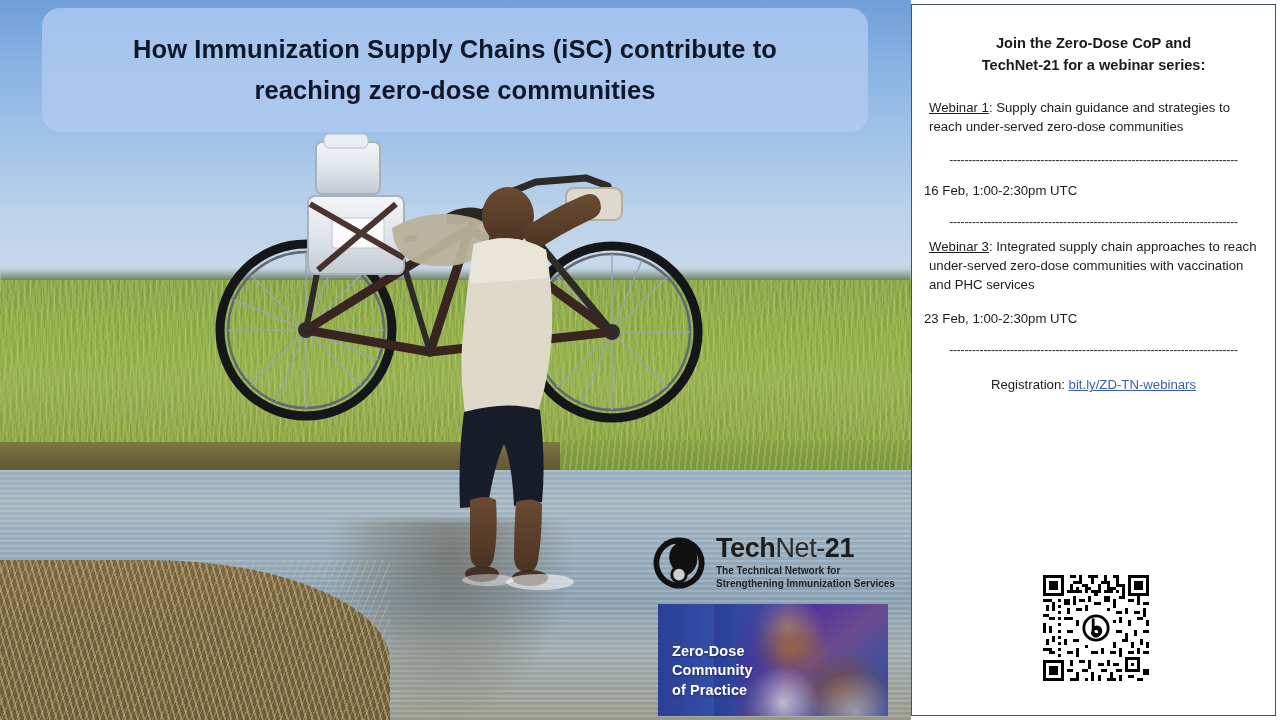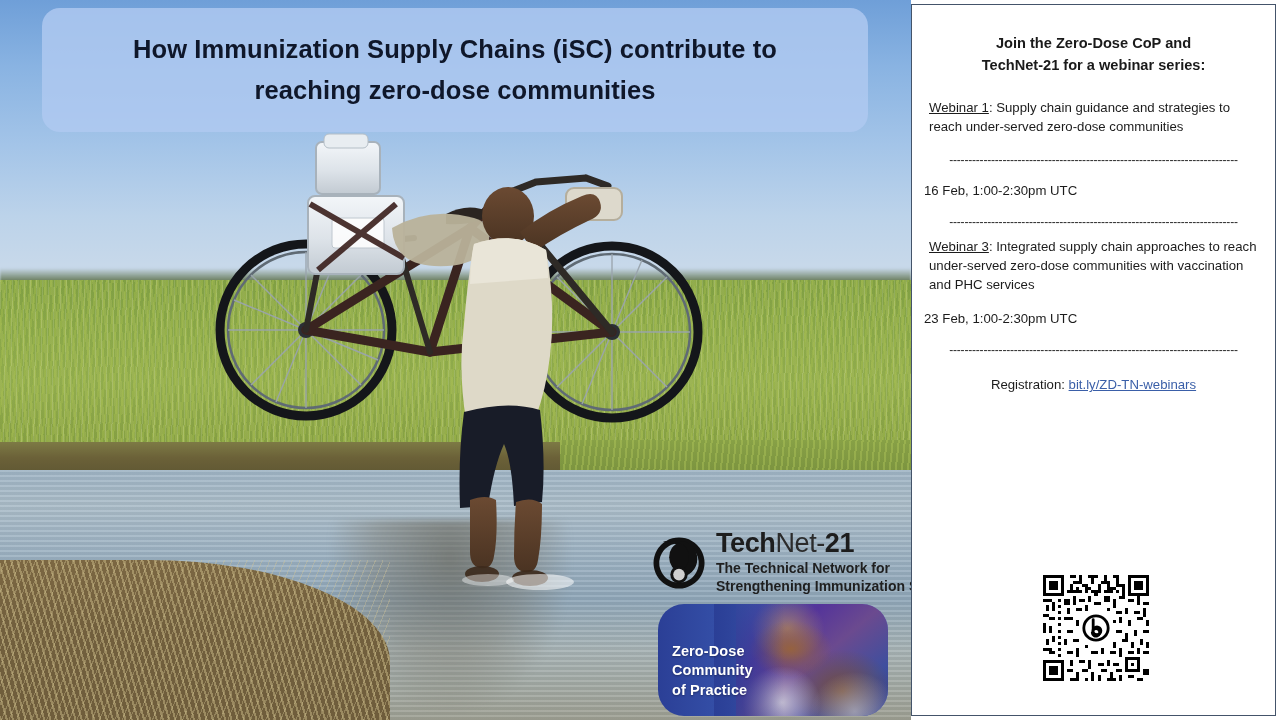--- a/index.html
+++ b/index.html
@@ -70,25 +70,25 @@
     font-size:25.5px;font-weight:bold;color:#0f172a;
     text-align:center;line-height:1.62;letter-spacing:.1px;
   }
 
   
   .technet-logo{position:absolute;left:650px;top:527px;width:230px;height:71px;display:flex;align-items:center;}
   .tn-mark{width:58px;height:58px;flex:0 0 58px;position:relative;}
   .tn-words{margin-left:8px;display:flex;flex-direction:column;justify-content:center;}
   .tn-title{font-size:27px;font-weight:bold;color:#1d1d1d;line-height:1;letter-spacing:-.4px;white-space:nowrap;}
   .tn-title .light{font-weight:normal;color:#2b2b2b;}
-  .tn-sub{font-size:14px;color:#1f1f1f;line-height:1.22;margin-top:3px;font-weight:600;white-space:nowrap;}
+  .tn-sub{font-size:10px;color:#1f1f1f;line-height:1.22;margin-top:3px;font-weight:600;white-space:nowrap;}
 
   
   .zd-badge{position:absolute;left:658px;top:604px;width:230px;height:112px;overflow:hidden;
-            background:linear-gradient(90deg,#2b3f96 0%,#3550a8 28%,#4a62b4 50%,#5a6fbd 72%,#6b7cc4 100%);border-radius:26px;}
+            background:linear-gradient(90deg,#2b3f96 0%,#3550a8 28%,#4a62b4 50%,#5a6fbd 72%,#6b7cc4 100%);}
   .zd-photo{position:absolute;right:0;top:0;width:152px;height:112px;
       background:
         radial-gradient(ellipse at 70% 78%, rgba(120,78,52,.95) 0%, rgba(120,78,52,0) 34%),
         radial-gradient(ellipse at 36% 40%, rgba(150,98,62,.98) 0%, rgba(150,98,62,0) 30%),
         radial-gradient(ellipse at 34% 22%, rgba(168,132,110,.85) 0%, rgba(168,132,110,0) 26%),
         linear-gradient(140deg,#4257ac 0%,#54349a 30%,#6b4a8f 52%,#3f4f9e 78%,#2f3f93 100%);
   }
   .zd-photo::after{content:"";position:absolute;inset:0;
       background:
         radial-gradient(ellipse at 30% 88%, rgba(225,225,230,.75) 0%, rgba(225,225,230,0) 26%),

